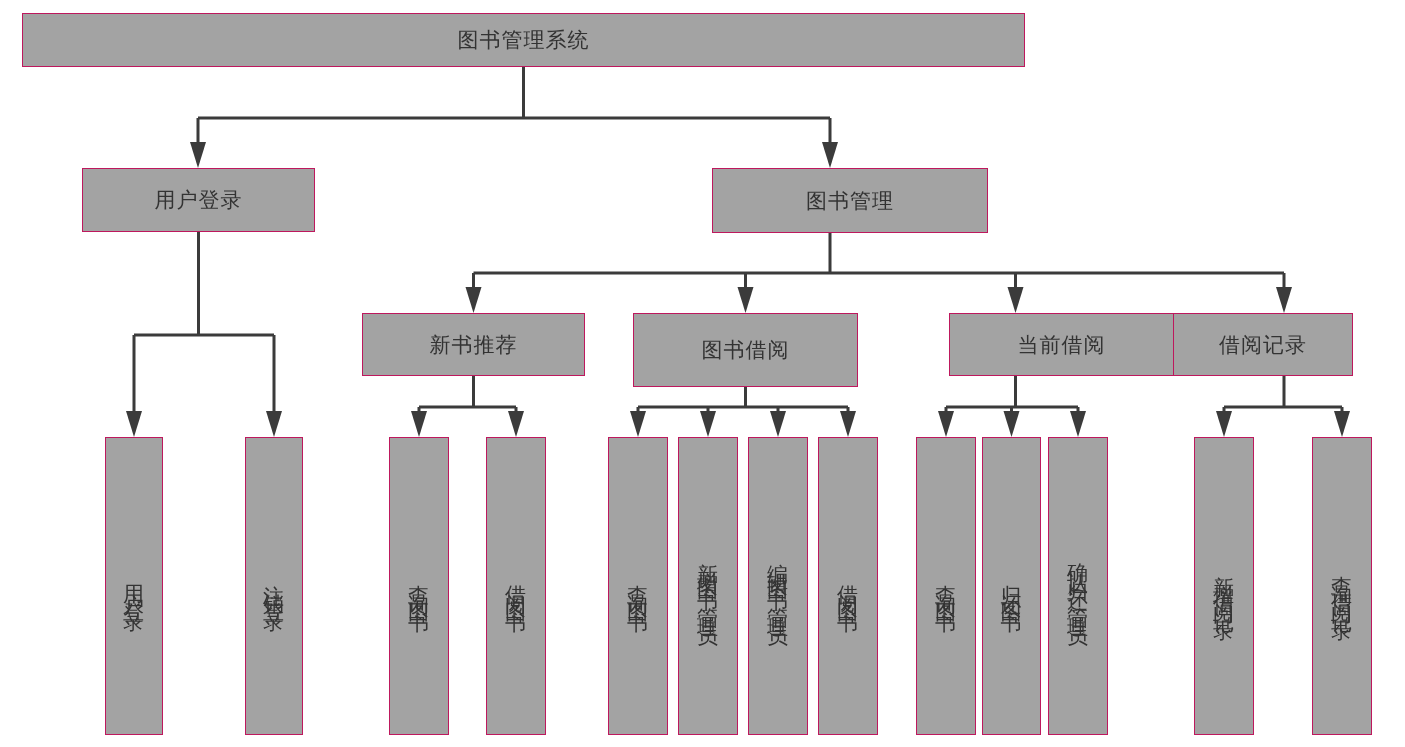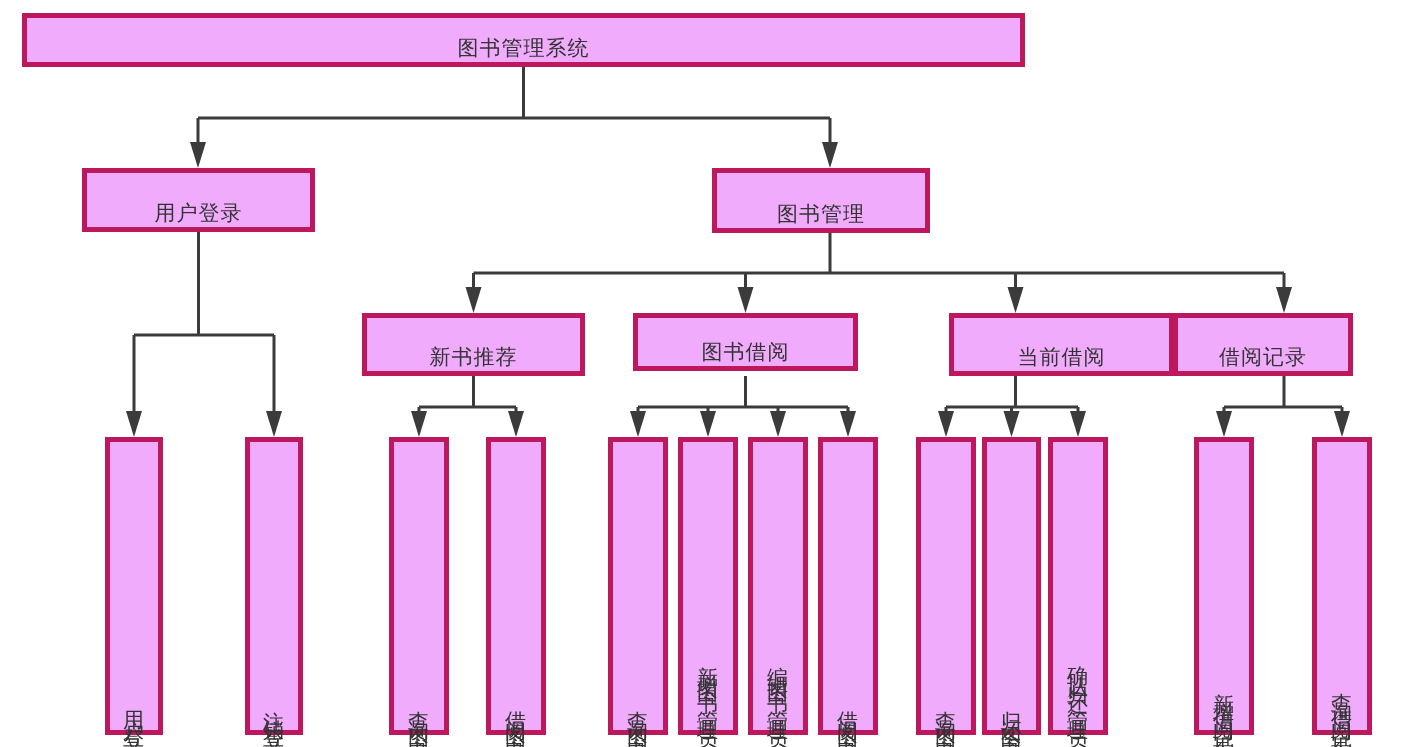--- a/index.html
+++ b/index.html
@@ -7,24 +7,24 @@
     position:relative;
     width:1405px;height:747px;
     background:#ffffff;
     overflow:hidden;
     font-family:"Liberation Sans", sans-serif;
     color:#333333;
   }
   .wires{position:absolute;left:0;top:0;width:1405px;height:747px;z-index:1;}
   .node{
     position:absolute;
-    background:#f0abfc;
-    border:5px solid #be185d;
+    background:#a3a3a3;
+    border:1px solid #be185d;
     box-sizing:border-box;
-    display:flex;align-items:flex-end;justify-content:center;
+    display:flex;align-items:center;justify-content:center;
     z-index:2;
   }
   .node .lbl{
     font-size:21px;
     letter-spacing:1px;
     color:#333333;
     white-space:nowrap;
   }
   .node.v .lbl{
     writing-mode:vertical-rl;
@@ -82,28 +82,28 @@
     </g>
   </svg>
 
   <div class="node" style="left:22px;top:13px;width:1003px;height:54px;">
     <span class="lbl">图书管理系统</span>
   </div>
 
   <div class="node" style="left:82px;top:168px;width:233px;height:64px;">
     <span class="lbl">用户登录</span>
   </div>
-  <div class="node" style="left:712px;top:168px;width:218px;height:65px;">
+  <div class="node" style="left:712px;top:168px;width:276px;height:65px;">
     <span class="lbl">图书管理</span>
   </div>
 
   <div class="node" style="left:362px;top:313px;width:223px;height:63px;">
     <span class="lbl">新书推荐</span>
   </div>
-  <div class="node" style="left:633px;top:313px;width:225px;height:58px;">
+  <div class="node" style="left:633px;top:313px;width:225px;height:74px;">
     <span class="lbl">图书借阅</span>
   </div>
   <div class="node" style="left:949px;top:313px;width:225px;height:63px;">
     <span class="lbl">当前借阅</span>
   </div>
   <div class="node" style="left:1173px;top:313px;width:180px;height:63px;">
     <span class="lbl">借阅记录</span>
   </div>
 
   <div class="node v" style="left:105px;top:437px;width:58px;height:298px;">

